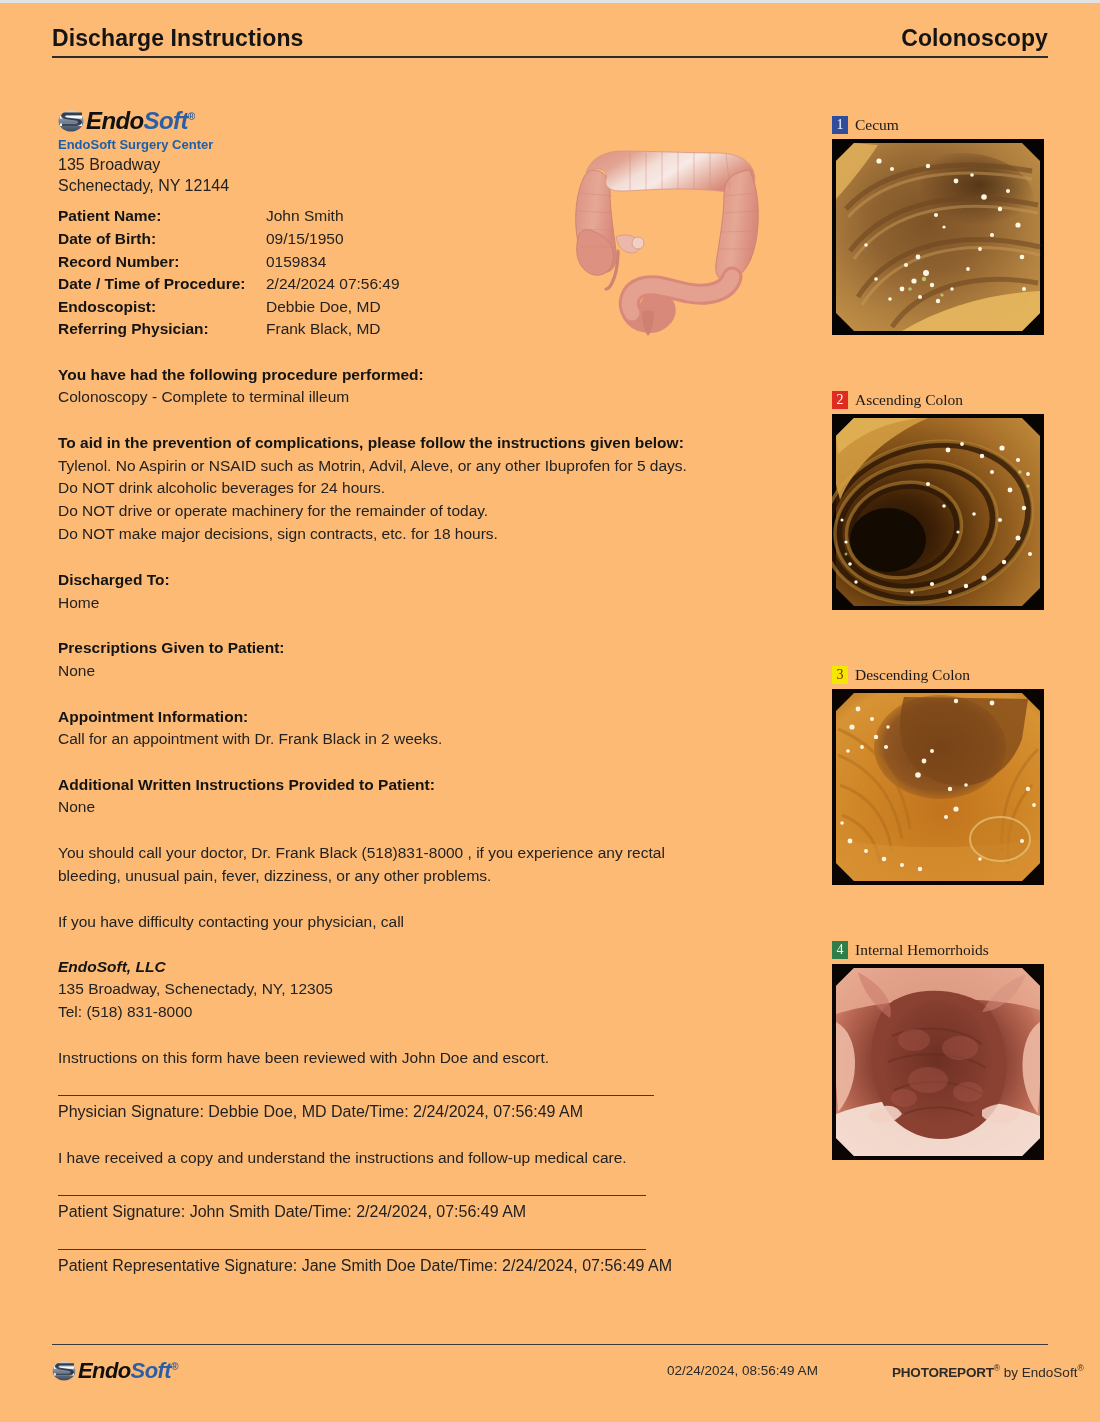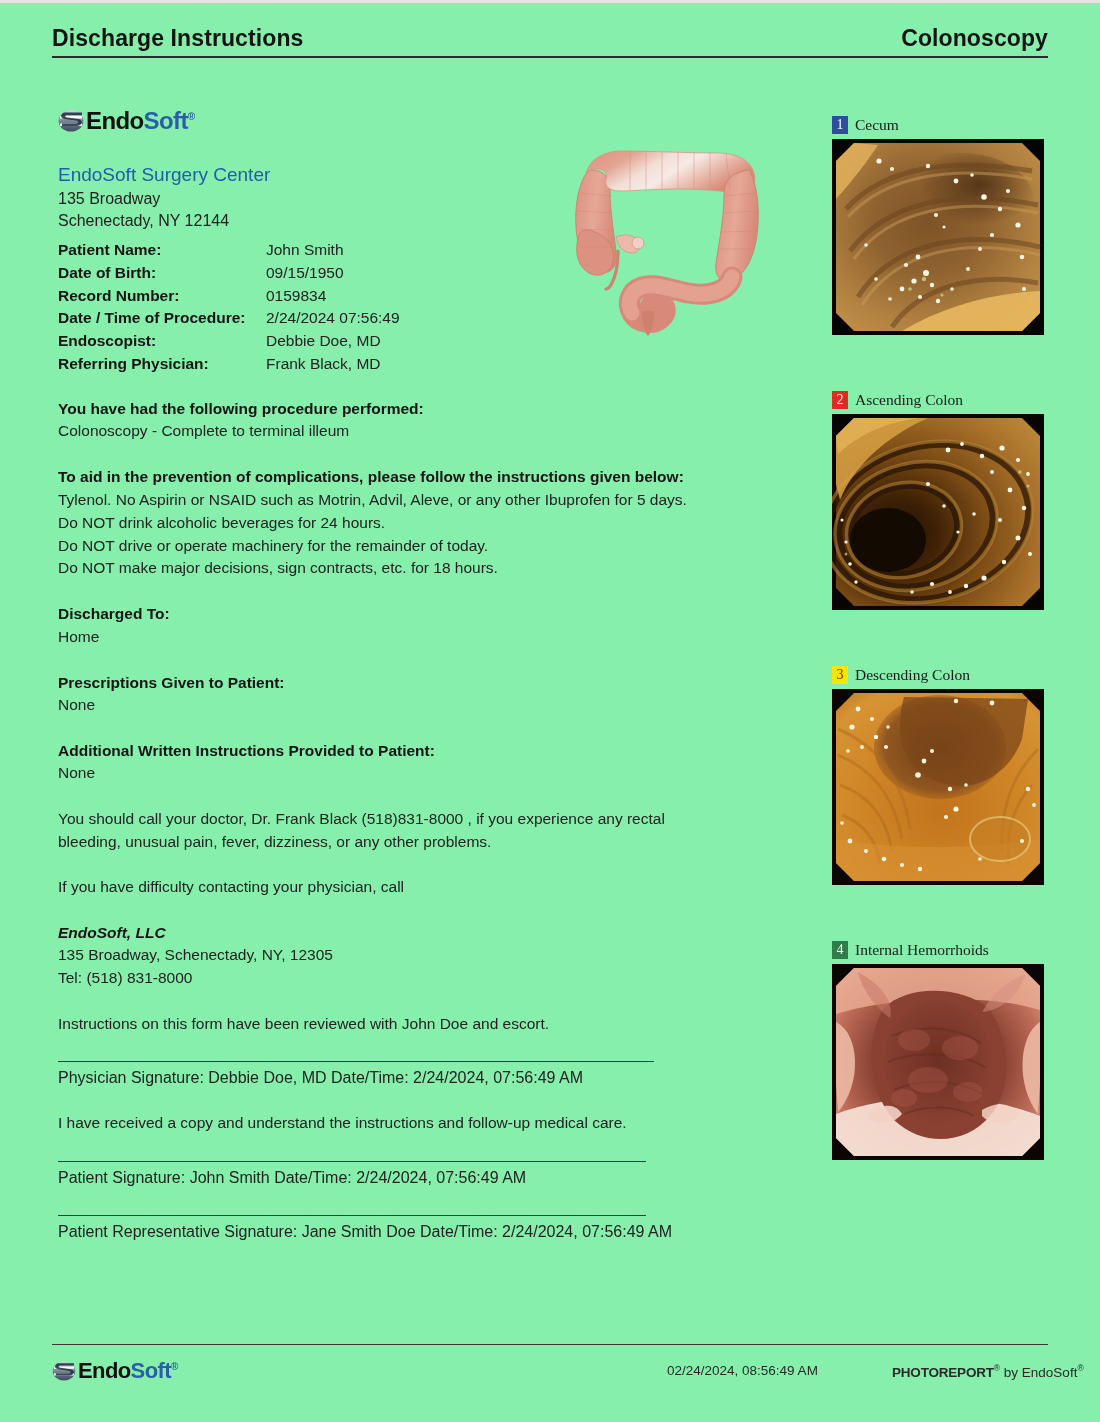--- a/index.html
+++ b/index.html
@@ -8,21 +8,21 @@
     background: #ffffff;
   }
   body {
     font-family: "Liberation Sans", sans-serif;
     color: #1a1a1a;
   }
   .page {
     position: relative;
     width: 1100px;
     height: 1422px;
-    background: #86efac;
+    background: #fdba74;
     box-sizing: border-box;
     overflow: hidden;
   }
   .top-rule {
     position: absolute;
     left: 0; top: 0;
     width: 1100px;
     height: 3px;
     background: #e2e2e2;
   }
@@ -54,20 +54,21 @@
     left: 58px;
     top: 108px;
     width: 700px;
   }
 
   
   .logo {
     display: inline-flex;
     align-items: center;
     height: 26px;
+    font-style: italic;
   }
   .logo-mark {
     width: 26px;
     height: 22px;
     margin-right: 2px;
     flex: 0 0 auto;
   }
   .logo-text {
     font-size: 24px;
     font-weight: bold;
@@ -79,23 +80,23 @@
   .logo-soft { color: #2a5fa8; }
   .logo-reg {
     font-size: 10px;
     vertical-align: super;
     color: #2a5fa8;
     font-weight: bold;
   }
 
   .facility-name {
     color: #1d5fa9;
-    font-weight: normal;
-    font-size: 19px;
-    margin-top: 26px;
+    font-weight: bold;
+    font-size: 13px;
+    margin-top: 0;
     line-height: 1.35;
   }
   .facility-line {
     font-size: 16px;
     color: #222222;
     line-height: 1.37;
   }
 
   
   .demographics {
@@ -336,20 +337,24 @@
       <div class="section-body">Home</div>
     </div>
 
     
     <div class="section">
       <div class="section-title">Prescriptions Given to Patient:</div>
       <div class="section-body">None</div>
     </div>
 
     
+    <div class="section">
+      <div class="section-title">Appointment Information:</div>
+      <div class="section-body">Call for an appointment with Dr. Frank Black in 2 weeks.</div>
+    </div>
 
     
     <div class="section">
       <div class="section-title">Additional Written Instructions Provided to Patient:</div>
       <div class="section-body">None</div>
     </div>
 
     
     <div class="para">You should call your doctor, Dr. Frank Black (518)831-8000 , if you experience any rectal bleeding, unusual pain, fever, dizziness, or any other problems.</div>
 

